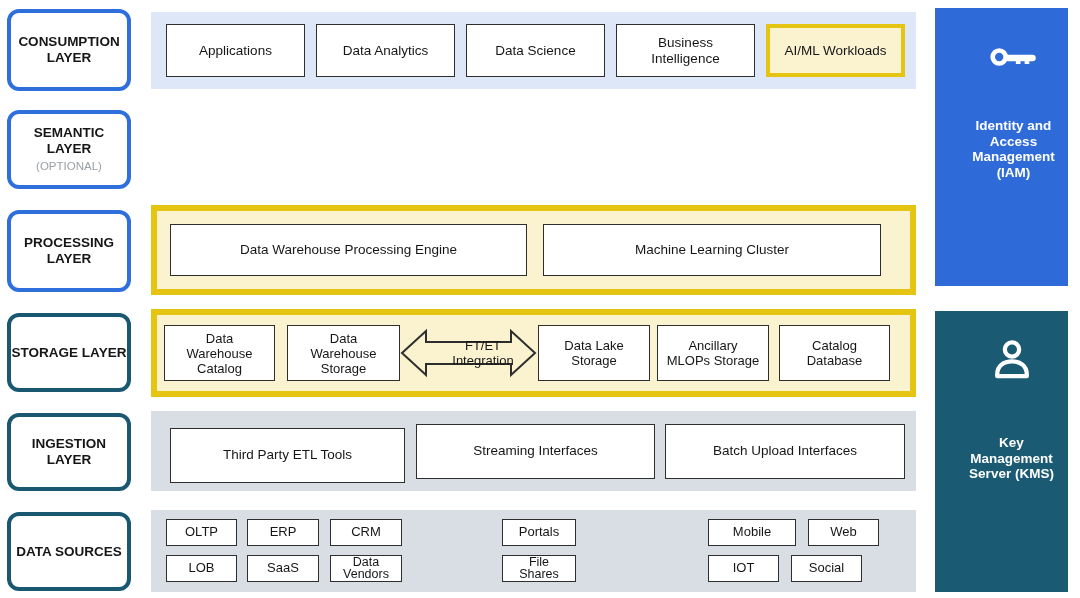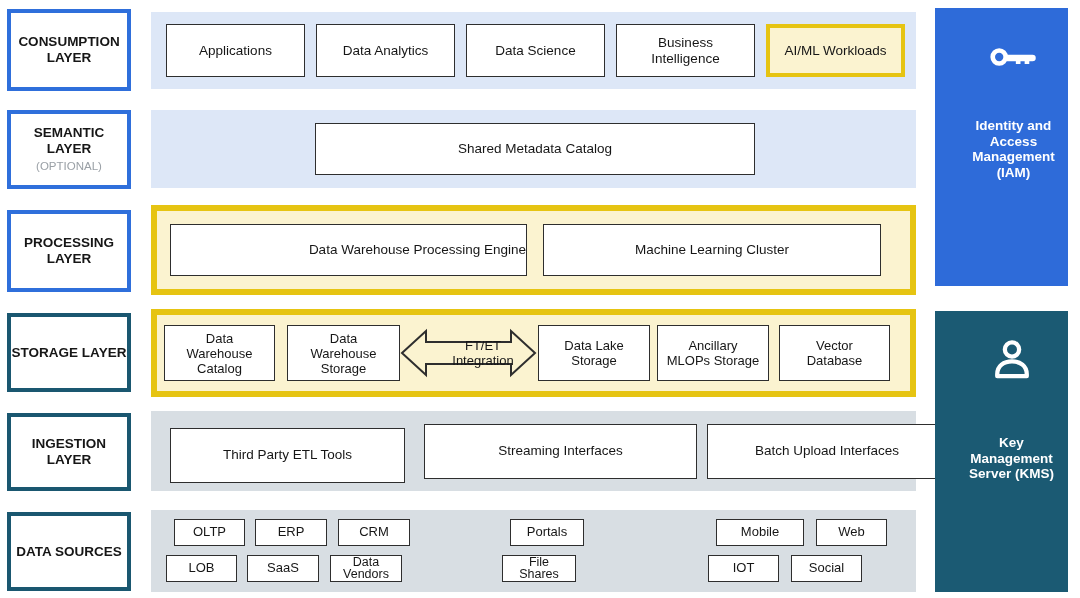--- a/index.html
+++ b/index.html
@@ -8,21 +8,21 @@
     --iam-bg:#2e6bd9; --kms-bg:#1b5a73; --box-border:#2e2e2e; --ink:#161616;
   }
   *{margin:0;padding:0;box-sizing:border-box;}
   html,body{background:#fff;}
   body{font-family:"Liberation Sans", sans-serif; color:var(--ink);}
   .stage{position:relative;width:1080px;height:598px;background:#fff;overflow:hidden;}
 
   
   .llabel{position:absolute;left:7px;width:124px;background:#fff;
     display:flex;flex-direction:column;align-items:center;justify-content:center;
-    text-align:center;font-weight:bold;font-size:13.5px;line-height:16px;}
+    text-align:center;font-weight:bold;font-size:13.5px;line-height:16px;border-radius:12px;}
   .llabel.blue{border:4px solid var(--accent-blue);}
   .llabel.teal{border:4px solid var(--accent-teal);}
   .llabel .sub{font-weight:400;font-size:11.5px;color:#9aa0a6;margin-top:1px;}
 
   
   .band{position:absolute;left:151px;width:765px;display:flex;align-items:center;}
   .band.blue{background:var(--band-blue);}
   .band.gray{background:var(--band-gray);}
   .band.yellow{background:var(--light-yellow);border:6px solid var(--gold);}
 
@@ -31,21 +31,21 @@
     display:flex;align-items:center;justify-content:center;text-align:center;
     font-size:13.5px;line-height:16px;flex:0 0 auto;}
   .wbox span{display:inline-block;}
 
   .cbox{width:139px;height:53px;}
   .cbox span{max-width:105px;}
   .cbox.aiml{border:4px solid var(--gold);background:var(--light-yellow);}
 
   .sem-box{margin-left:164px;width:440px;height:52px;}
 
-  .proc1{margin-left:13px;width:357px;height:52px;justify-content:flex-end;}
+  .proc1{margin-left:13px;width:357px;height:52px;}
   .proc2{margin-left:16px;width:338px;height:52px;}
 
   .sbox{height:56px;font-size:13px;line-height:15px;}
   .sbox span{max-width:95px;}
 
   .arrow-wrap{position:relative;width:137px;height:56px;flex:0 0 auto;
     display:flex;align-items:center;justify-content:center;padding-left:29px;}
   .arrow-wrap svg{position:absolute;inset:0;}
   .arrow-label{position:relative;font-size:13px;line-height:15px;text-align:center;max-width:84px;}
 
@@ -104,25 +104,20 @@
         <span>Data Science</span>
       </div>
     <div class="wbox cbox">
         <span>Business Intelligence</span>
       </div>
     <div class="wbox cbox aiml">
         <span>AI/ML Workloads</span>
       </div>
   </div>
 
-  <div class="band blue" style="top:110px;height:78px;">
-    <div class="wbox sem-box">
-        <span>Shared Metadata Catalog</span>
-      </div>
-  </div>
 
   <div class="band yellow" style="top:205px;height:90px;">
     <div class="wbox proc1">
         <span>Data Warehouse Processing Engine</span>
       </div>
     <div class="wbox proc2">
         <span>Machine Learning Cluster</span>
       </div>
   </div>
 
@@ -139,40 +134,40 @@
       </svg>
       <span class="arrow-label">FT/ET Integration</span>
     </div>
     <div class="wbox sbox" style="margin-left:1px;width:112px;">
         <span>Data Lake Storage</span>
       </div>
     <div class="wbox sbox" style="margin-left:7px;width:112px;">
         <span>Ancillary MLOPs Storage</span>
       </div>
     <div class="wbox sbox" style="margin-left:10px;width:111px;">
-        <span>Vector Database</span>
+        <span>Catalog Database</span>
       </div>
   </div>
 
   <div class="band gray" style="top:411px;height:80px;padding-left:19px;">
     <div class="wbox ibox" style="width:235px;margin-top:8px;">
         <span>Third Party ETL Tools</span>
       </div>
-    <div class="wbox ibox" style="margin-left:19px;width:273px;">
+    <div class="wbox ibox" style="margin-left:11px;width:239px;">
         <span>Streaming Interfaces</span>
       </div>
     <div class="wbox ibox" style="margin-left:10px;width:240px;">
         <span>Batch Upload Interfaces</span>
       </div>
   </div>
 
   <div class="band gray" style="top:510px;height:82px;">
     <div class="ds-rows">
       <div class="ds-row">
-        <div class="wbox dbox" style="margin-left:23px;width:71px;">
+        <div class="wbox dbox" style="margin-left:15px;width:71px;">
             <span>OLTP</span>
           </div>
         <div class="wbox dbox" style="margin-left:10px;width:72px;">
             <span>ERP</span>
           </div>
         <div class="wbox dbox" style="margin-left:11px;width:72px;">
             <span>CRM</span>
           </div>
         <div class="wbox dbox" style="margin-left:100px;width:74px;">
             <span>Portals</span>

